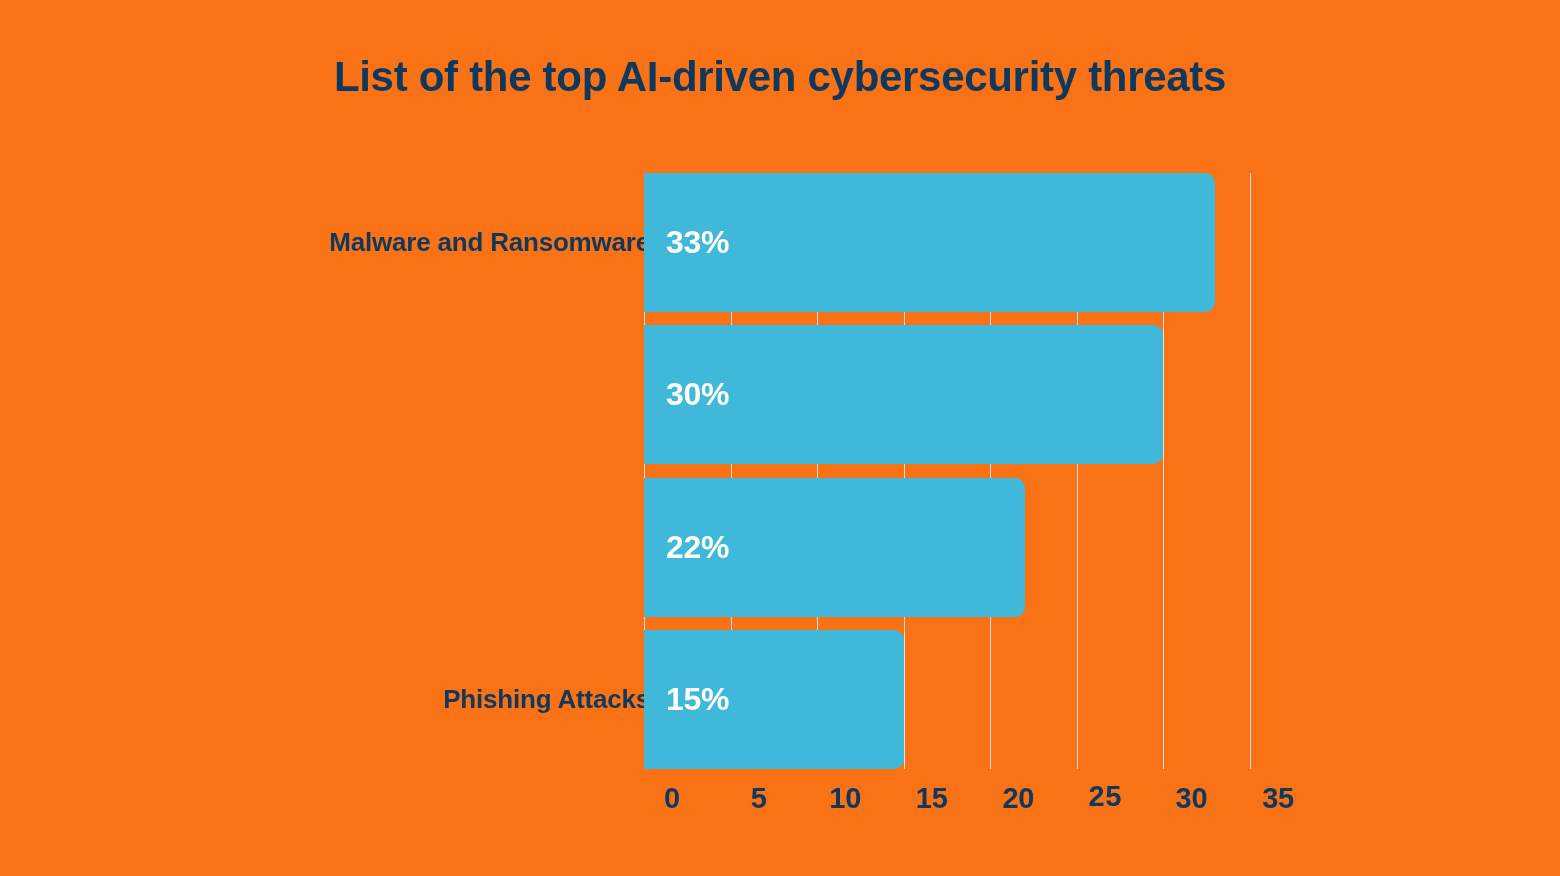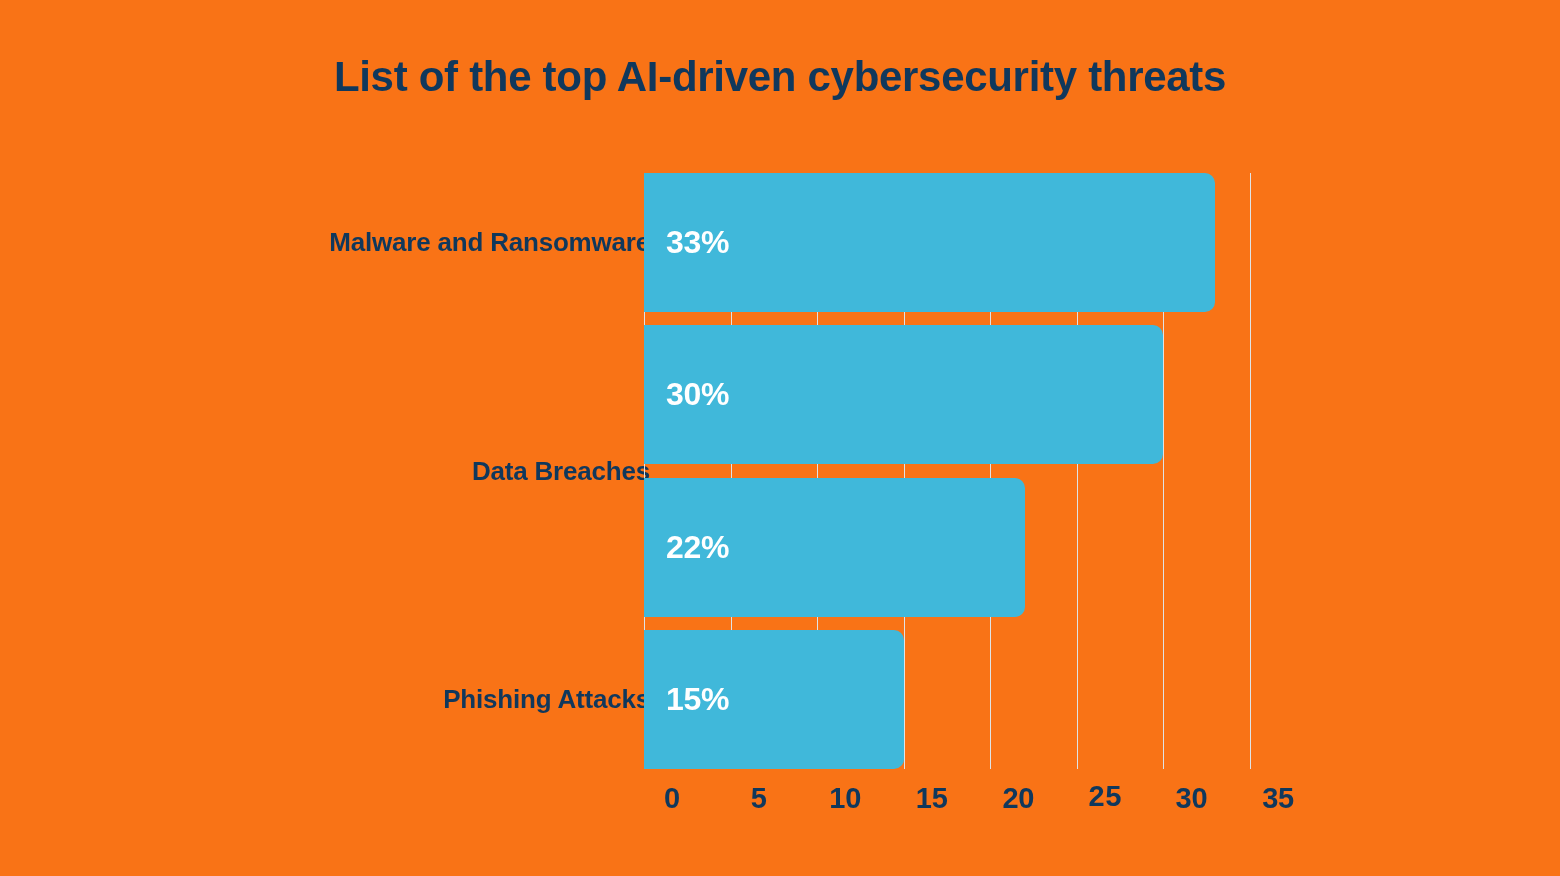--- a/index.html
+++ b/index.html
@@ -138,23 +138,20 @@
 </head>
 <body>
 
 <div class="canvas">
 
   <div class="chart-title">List of the top AI-driven cybersecurity threats</div>
 
   <div class="cat-labels">
     <div class="cat-row">
       <span class="cat-label">Malware and Ransomware</span>
-    </div>
-    <div class="cat-row">
-      <span class="cat-label">Data Breaches</span>
     </div>
     <div class="cat-row">
       <span class="cat-label">Phishing Attacks</span>
     </div>
   </div>
 
   <div class="chart-area">
     <div class="gridlines" id="gridlines">
         <div class="gridline zero" style="left: 0px;"></div>
         <div class="gridline" style="left: 86.5714px;"></div>

